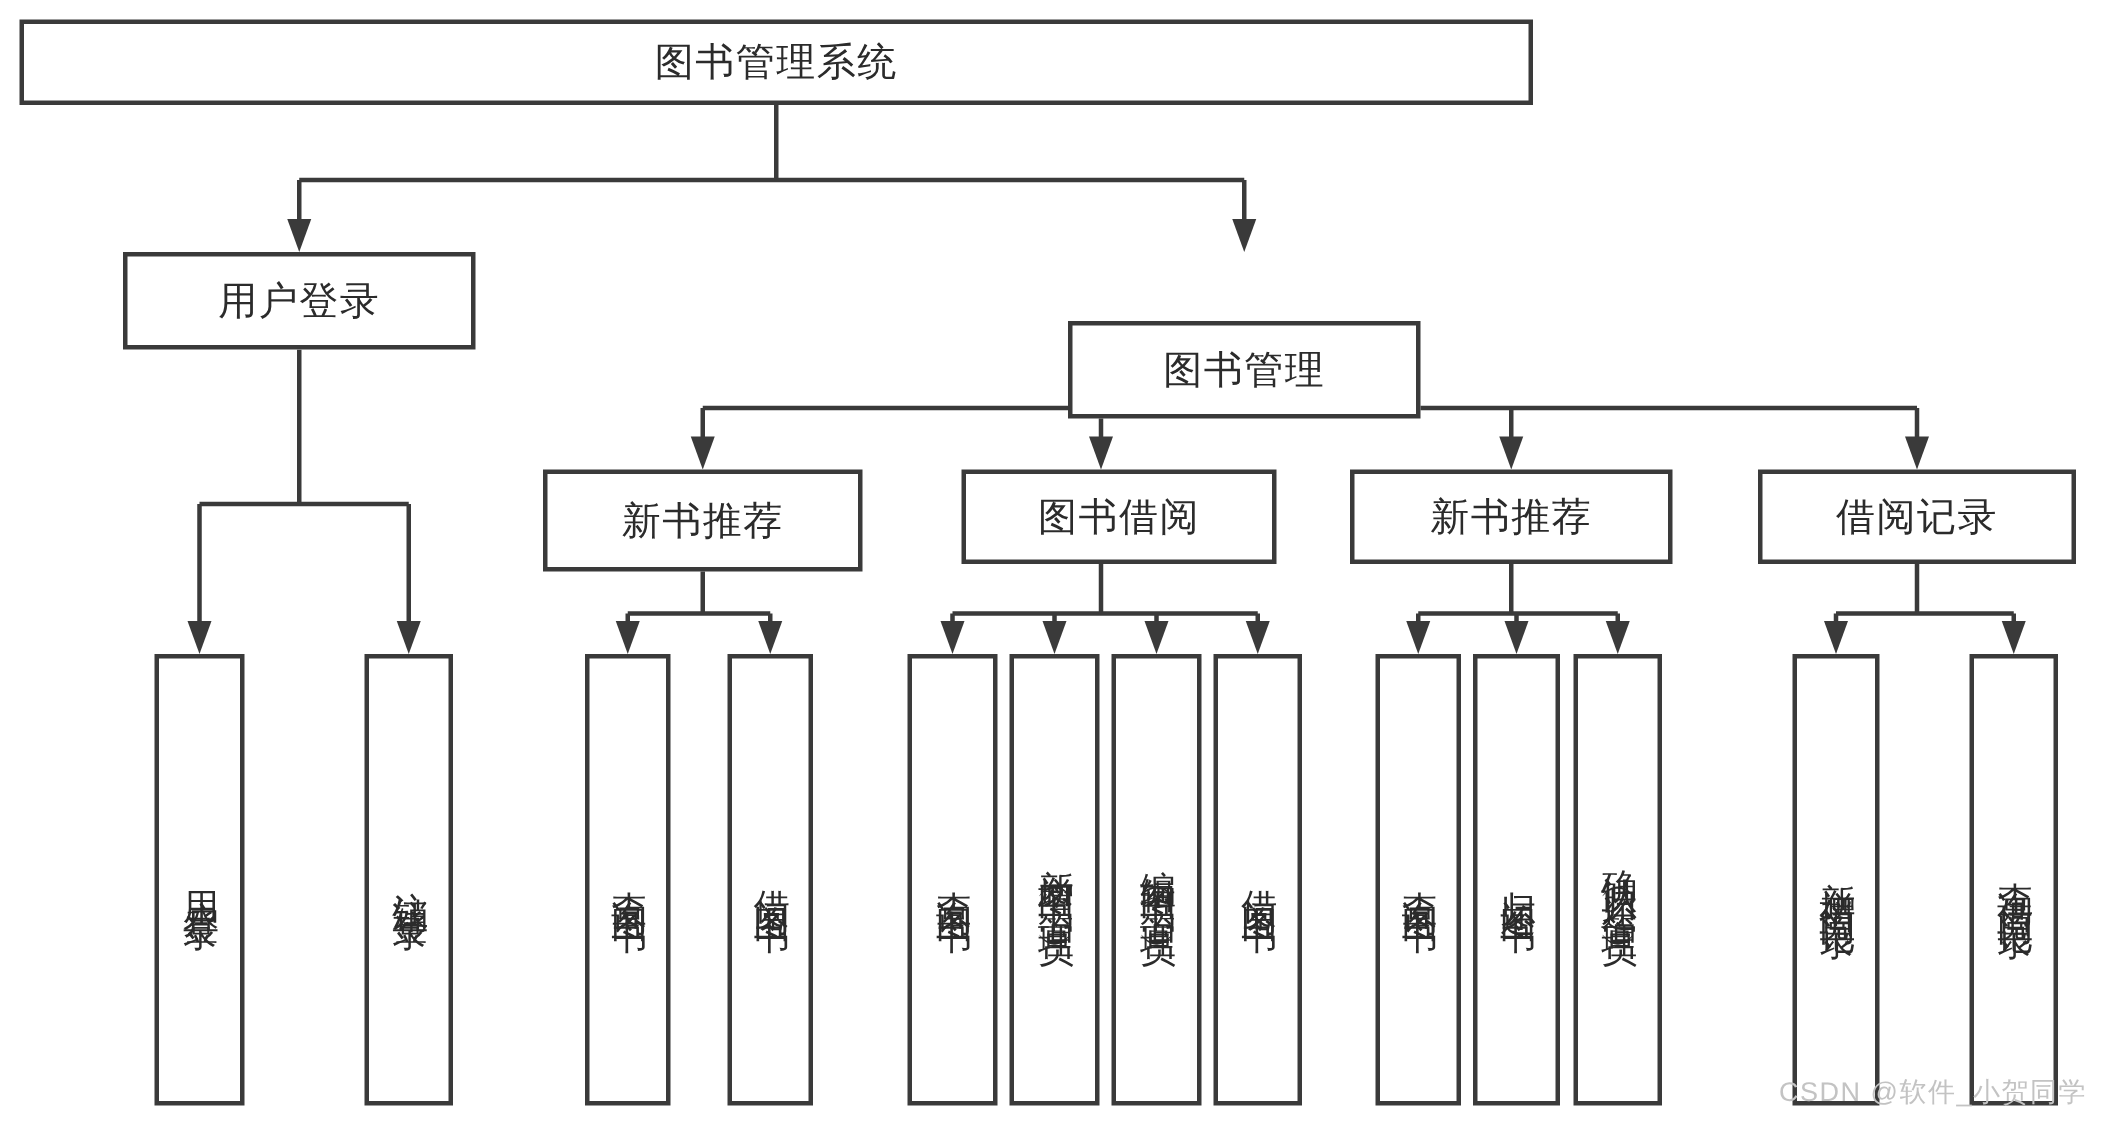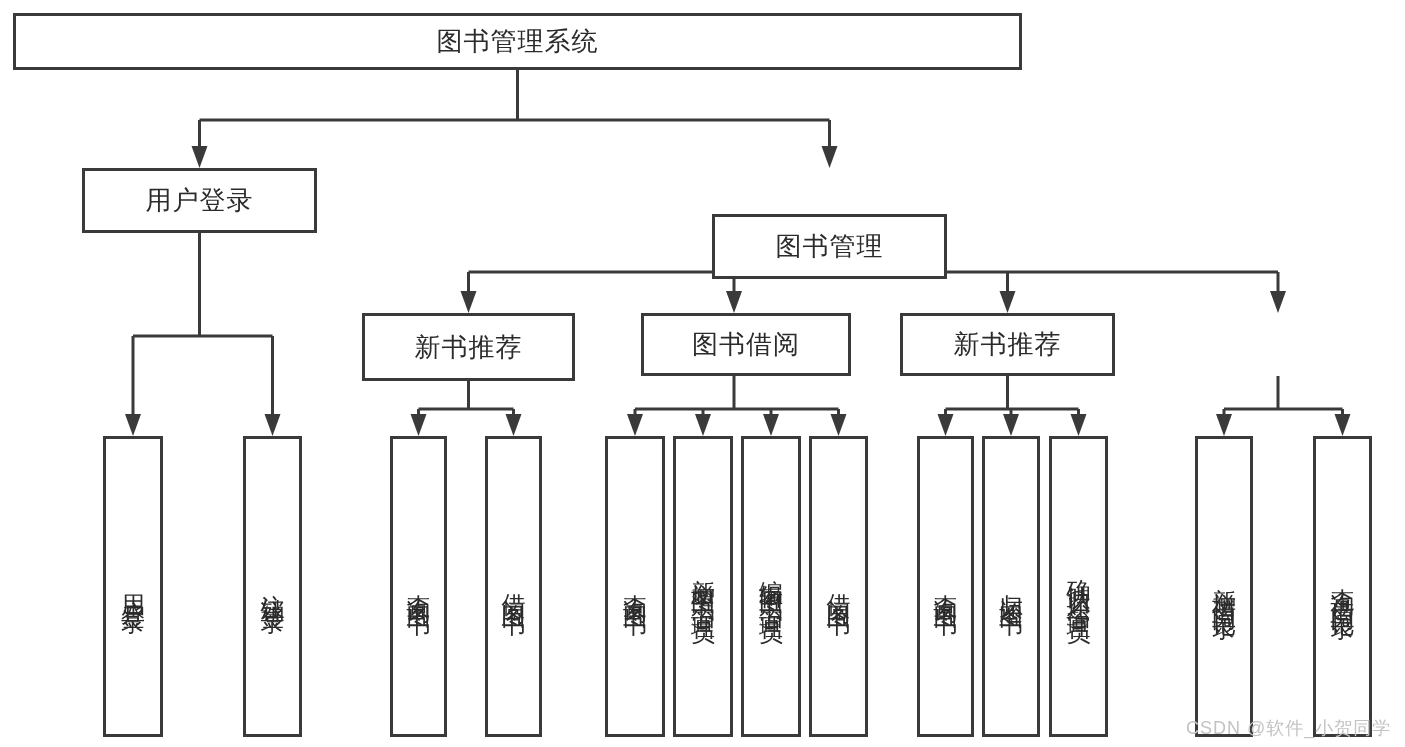--- a/index.html
+++ b/index.html
@@ -109,20 +109,21 @@
   </svg>
 
   <div class="box hbox" style="left:13px; top:13px; width:1009px; height:57px;">图书管理系统</div>
 
   <div class="box hbox" style="left:82px; top:168px; width:235px; height:65px;">用户登录</div>
   <div class="box hbox" style="left:712px; top:168px; width:235px; height:65px;margin-top:46px;">图书管理</div>
 
   <div class="box hbox" style="left:362px; top:313px; width:213px; height:68px;">新书推荐</div>
   <div class="box hbox" style="left:629px; top:313px; width:210px; height:63px;margin-left:12px;">图书借阅</div>
   <div class="box hbox" style="left:900px; top:313px; width:215px; height:63px;">新书推荐</div>
+  <div class="box hbox" style="left:1172px; top:313px; width:212px; height:63px;">借阅记录</div>
 
   <div class="box vbox" style="left:103px; top:436px; width:60px; height:301px;">
     <span>用户登录</span>
   </div>
   <div class="box vbox" style="left:243px; top:436px; width:59px; height:301px;">
     <span>注销登录</span>
   </div>
 
   <div class="box vbox" style="left:390px; top:436px; width:57px; height:301px;">
     <span>查询图书</span>

